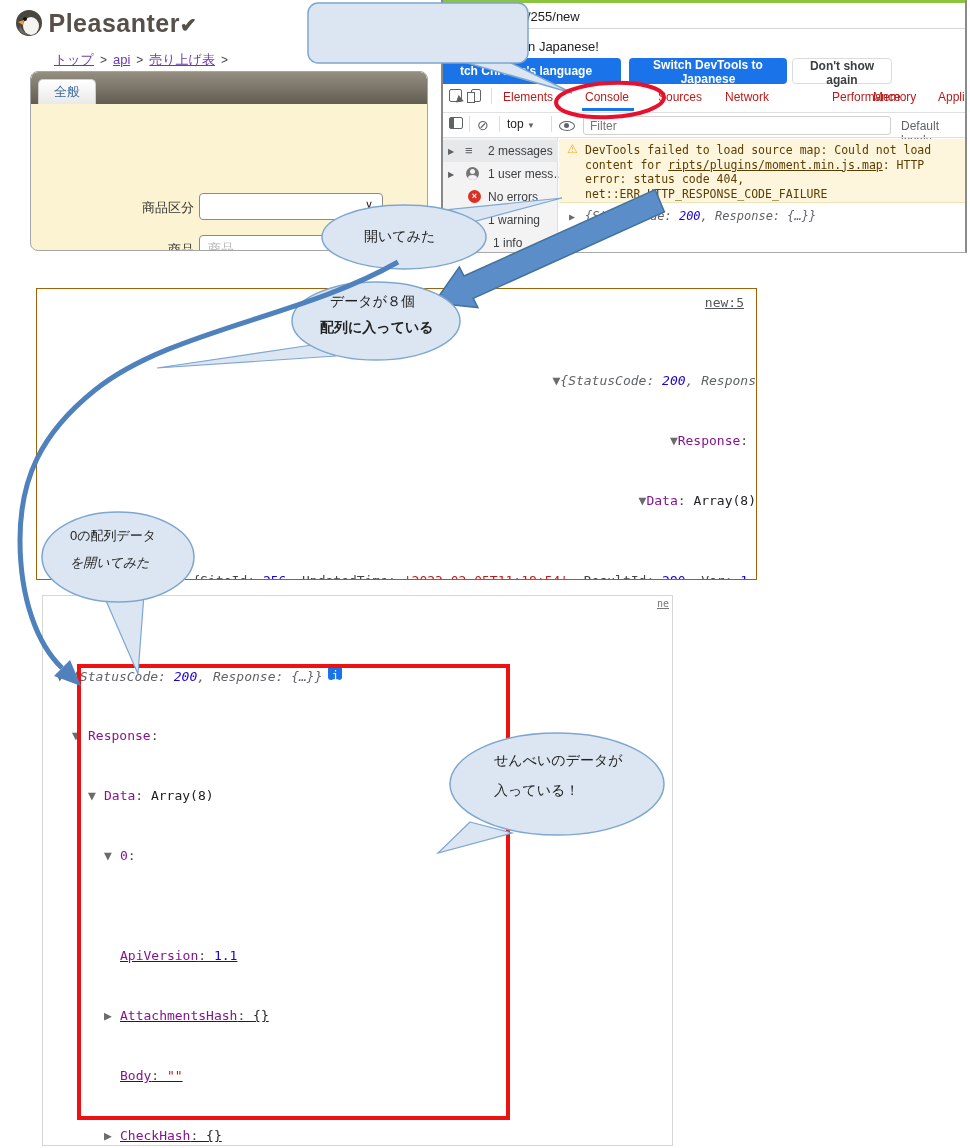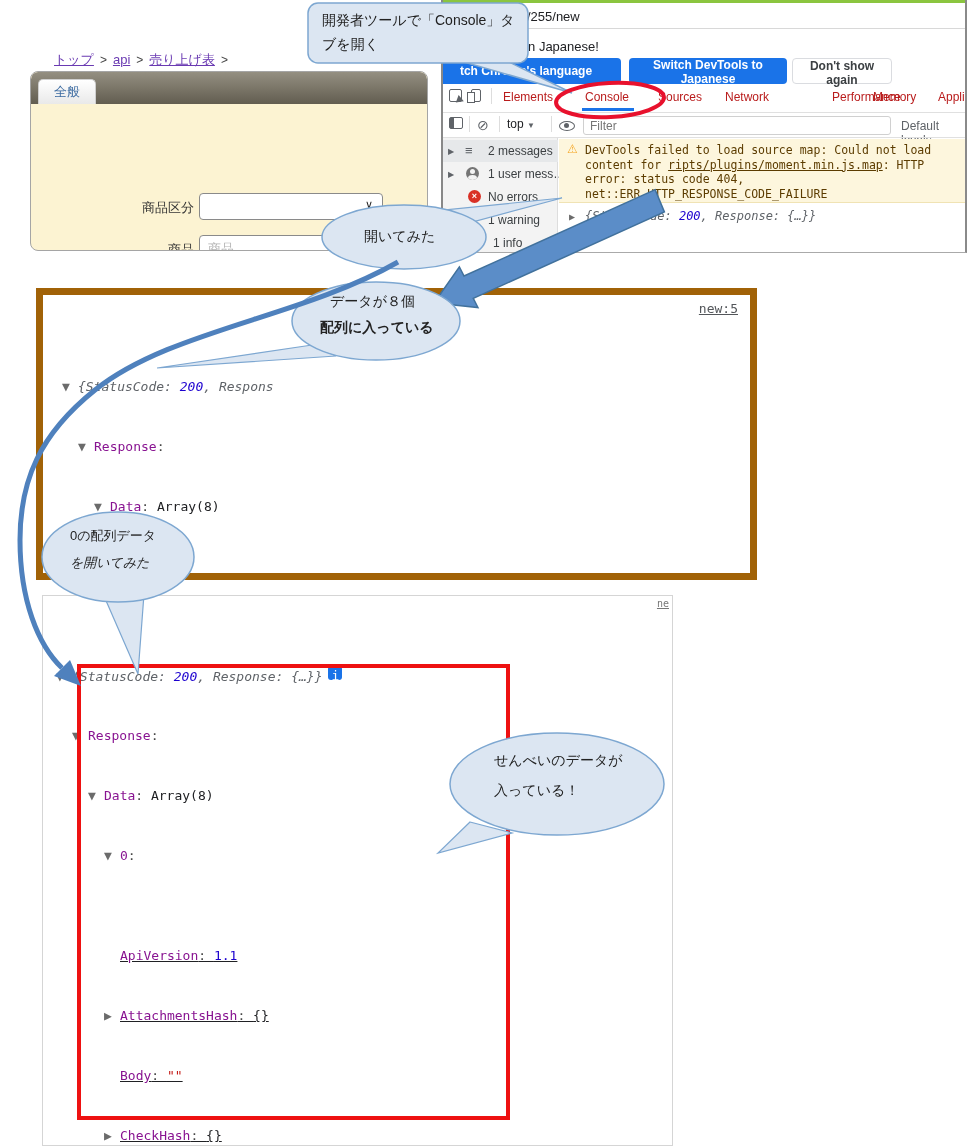--- a/index.html
+++ b/index.html
@@ -72,21 +72,21 @@
   .warn-tri { position:absolute; left:8px; top:3px; font-size:12px; color:#f5a623; }
   #dt-warntext { position:absolute; left:26px; top:4px; font:11.5px/14.5px "DejaVu Sans Mono",monospace;
                  color:#5c3c00; white-space:pre-wrap; width:378px; }
   #dt-warntext .lnk { text-decoration:underline; cursor:pointer; }
   #dt-preview { position:absolute; left:10px; top:70px; font:12px/16px "DejaVu Sans Mono",monospace; }
   #dt-prompt { position:absolute; left:10px; top:92px; color:#2962ff; font:bold 12px "DejaVu Sans Mono",monospace; }
 
   
   .mono, .mono span { font:13px/20px "DejaVu Sans Mono",monospace; white-space:pre; }
   .panel { background:#fff; overflow:hidden; }
-  #middle-panel { left:36px; top:288px; width:721px; height:292px; border:7px solid #a16207; padding-top:22px; }
+  #middle-panel { left:36px; top:288px; width:721px; height:292px; border:1px solid #a16207; padding-top:22px;text-align:right; }
   #bottom-panel { left:42px; top:595px; width:631px; height:551px; border:1px solid #d5d5d5; padding-top:10px; }
   .cl { height:20px; }
   .arr { display:inline-block; width:16px; color:#6b6b6b; font-size:10px; }
   .m0 { padding-left:19px; } .m1 { padding-left:35px; } .m2 { padding-left:51px; } .m3 { padding-left:67px; }
   .b0 { padding-left:13px; } .b1 { padding-left:29px; } .b2 { padding-left:45px; }
   .b3 { padding-left:61px; } .b4 { padding-left:61px;text-decoration:underline; }
   .preview, .preview span { color:#5f6368; font-style:italic; }
   .preview .pn { color:#1c00cf; }
   .pkey, .idx { color:#881391; font-weight:bold; }
   .pk { color:#464646; }
@@ -121,20 +121,32 @@
                    border-radius:50%; background:#5f6368; }
   .ico-half { position:absolute; left:6px; top:117px; width:14px; height:12px; border:1.5px solid #5f6368;
               border-radius:2px; background:linear-gradient(90deg,#5f6368 0 4px,transparent 4px); cursor:pointer; }
   .vsep { position:absolute; top:116px; width:1px; height:16px; background:#ddd; }
 </style>
 </head>
 <body>
 
 <div id="app">
 
+  <div class="abs" style="left:14px;top:8px;">
+    <span style="display:inline-block;vertical-align:-6px;">
+      <svg width="30" height="30" viewBox="0 0 30 30">
+        <circle cx="15" cy="15" r="13" fill="#4a4642"></circle>
+        <ellipse cx="17" cy="18" rx="8" ry="9" fill="#f5f3ef"></ellipse>
+        <circle cx="11" cy="11" r="2" fill="#111"></circle>
+        <polygon points="4,14 10,12 9,17" fill="#e8a33d"></polygon>
+        <path d="M6 18 Q10 26 16 27 Q8 27 5 22 Z" fill="#6e6a64"></path>
+      </svg>
+    </span>
+    <span id="logo-text">Pleasanter</span><span id="logo-check">✔</span>
+  </div>
 
   <div class="abs" style="left:30px;top:50px;margin-left:24px;">
     <span class="crumb">トップ</span><span class="crumb-sep">&gt;</span><span class="crumb">api</span><span class="crumb-sep">&gt;</span><span class="crumb">売り上げ表</span><span class="crumb-sep">&gt;</span>
   </div>
 
   <div class="abs" id="form-box">
     <div id="form-tabbar">
       <div id="form-tab">全般</div>
     </div>
     <div class="f-label" style="top:127px;">商品区分</div>
@@ -292,24 +304,20 @@
 
     <polygon points="104,596 144,594 138,674" fill="#dce6f2" stroke="#7da7d1" stroke-width="1.2"></polygon>
     <ellipse cx="118" cy="557" rx="76" ry="45" fill="#dce6f2" stroke="#7da7d1" stroke-width="1.5"></ellipse>
 
     <polygon points="470,822 512,833 438,853" fill="#dce6f2" stroke="#7da7d1" stroke-width="1.2"></polygon>
     <ellipse cx="557" cy="784" rx="107" ry="51" fill="#dce6f2" stroke="#7da7d1" stroke-width="1.5"></ellipse>
 
     <ellipse cx="610" cy="100" rx="54" ry="17" fill="none" stroke="#e8112d" stroke-width="4" transform="rotate(-3 610 100)"></ellipse>
   </svg>
 
-  <div class="bubble-text" style="left:322px;top:12px;">
-    <div>開発者ツールで「Console」タ</div>
-    <div style="margin-top:6px;">ブを開く</div>
-  </div>
   <div class="bubble-text" style="left:364px;top:228px;">
     <div>開いてみた</div>
   </div>
   <div class="bubble-text" style="left:330px;top:293px;">
     <div>データが８個</div>
     <div style="margin-top:8px;margin-left:-10px;font-weight:bold;">配列に入っている</div>
   </div>
   <div class="bubble-text" style="left:70px;top:527px;font-size:13px;">
     <div>0の配列データ</div>
     <div style="margin-top:9px;font-style:italic;">を開いてみた</div>

